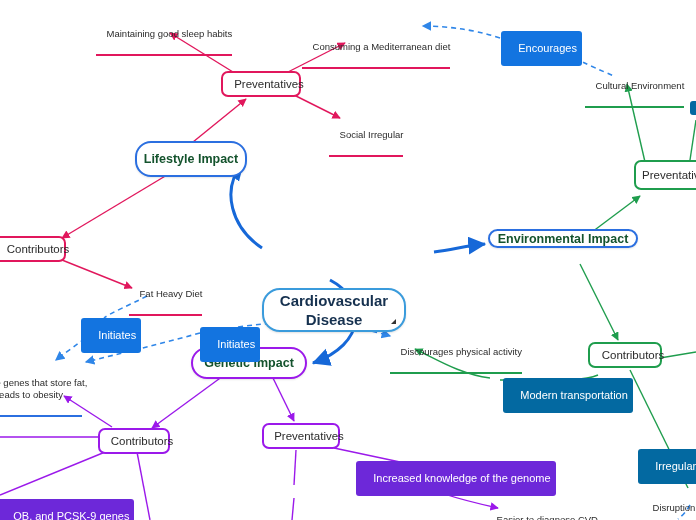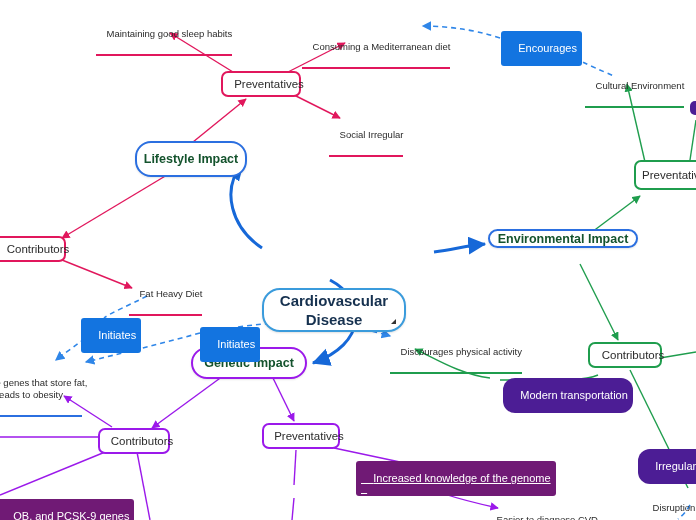--- a/index.html
+++ b/index.html
@@ -32,22 +32,22 @@
   .leaf.red{border-bottom:2px solid #e1175c;}
   .leaf.green{border-bottom:2px solid #1f9d4d;}
   .leaf.purple{border-bottom:2px solid #9b19ea;}
   .leaf.blue{border-bottom:2px solid #2b6fe0;}
   .leaf.center{text-align:center;}
 
   
   .badge{position:absolute;font-size:11px;color:#ffffff;border-radius:3px;padding:2px 5px 3px 5px;
          line-height:10px;white-space:pre;}
   .badge.blue{background:#1374e0;}
-  .badge.green{background:#4c1d95;border-radius:12px;}
-  .badge.purple{background:#701a75;text-decoration:underline;}
+  .badge.green{background:#0369a1;}
+  .badge.purple{background:#6d28d9;}
 
   .collapse{position:absolute;width:0;height:0;border-left:5px solid transparent;
             border-bottom:5px solid #333;right:8px;bottom:6px;}
 </style>
 </head>
 <body>
 
 <div id="stage">
 
   <svg id="edges" viewBox="0 0 696 520" xmlns="http://www.w3.org/2000/svg">

